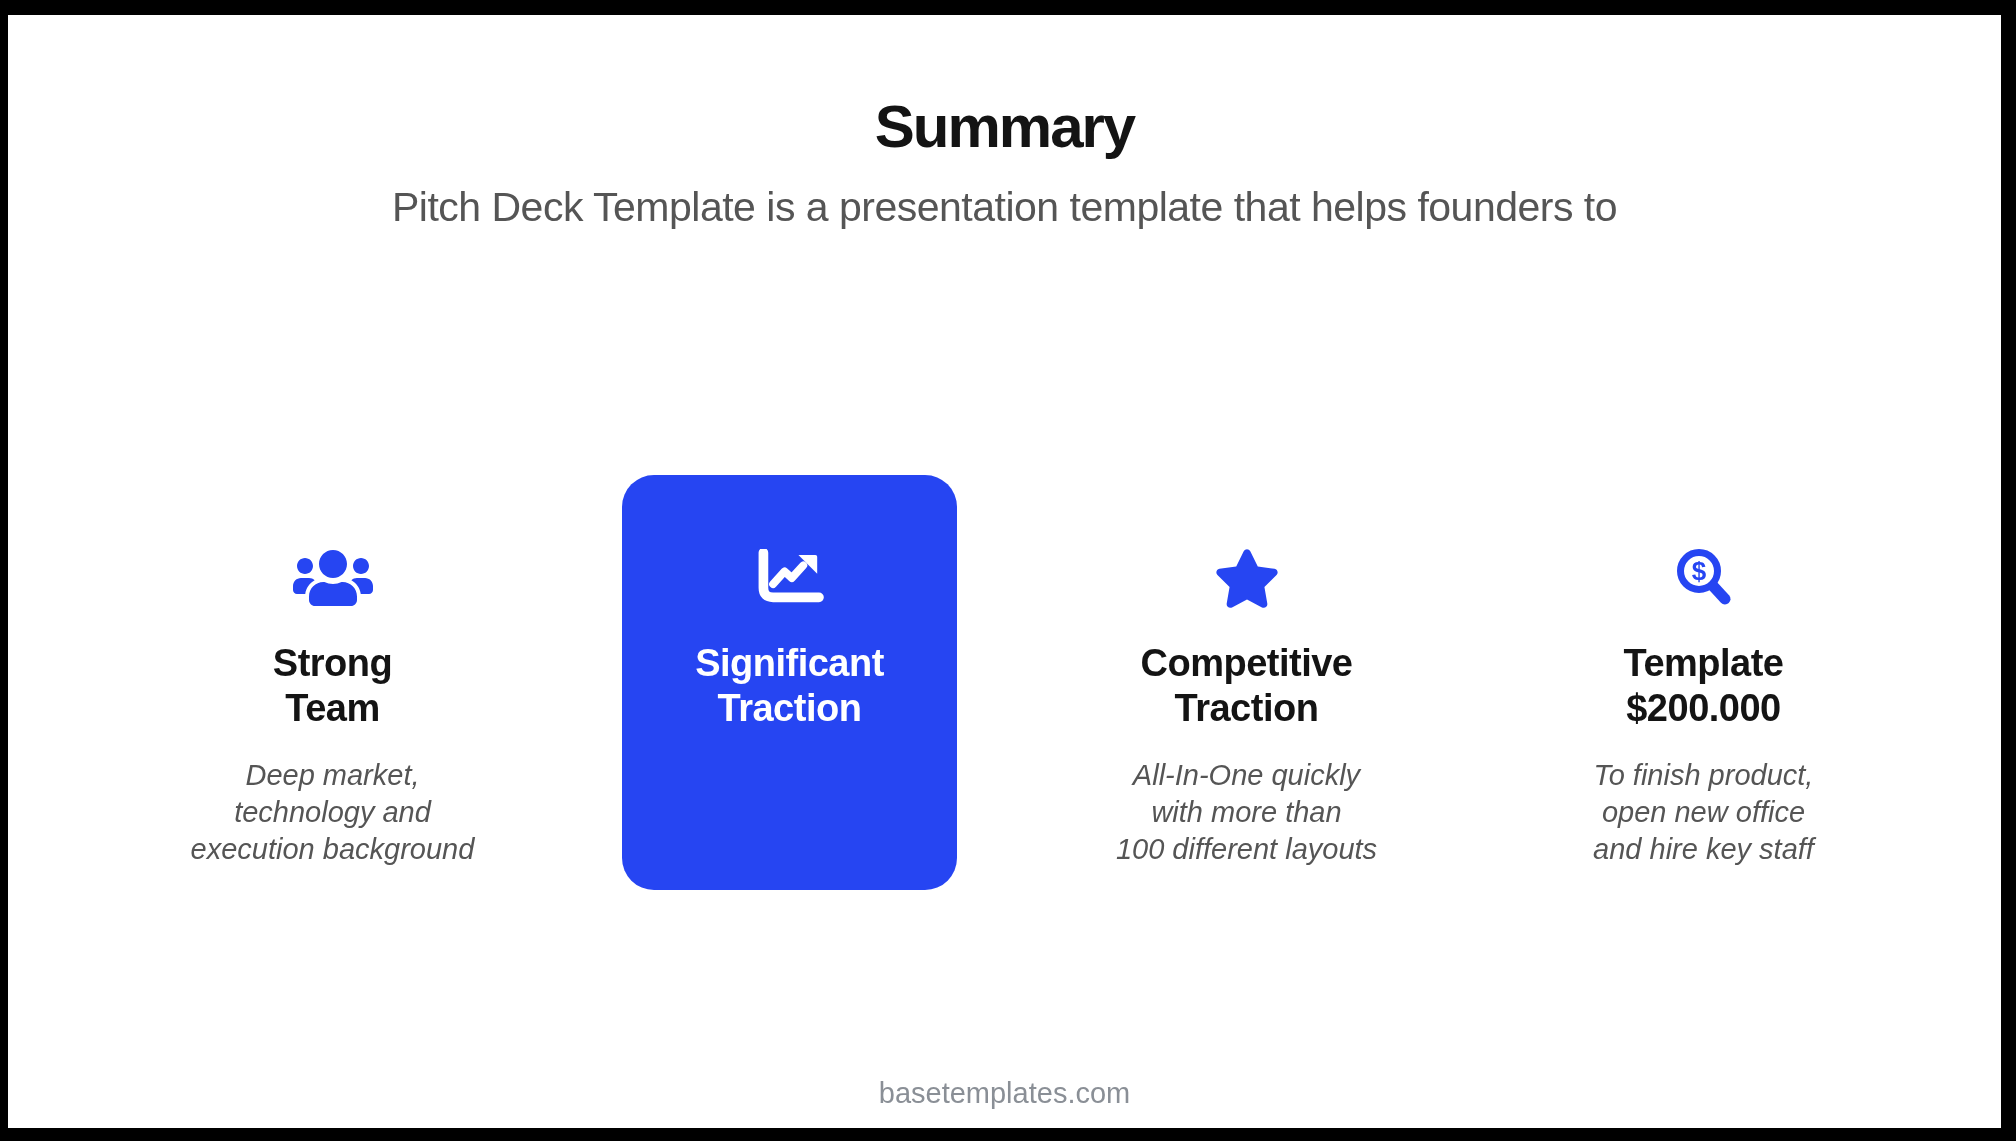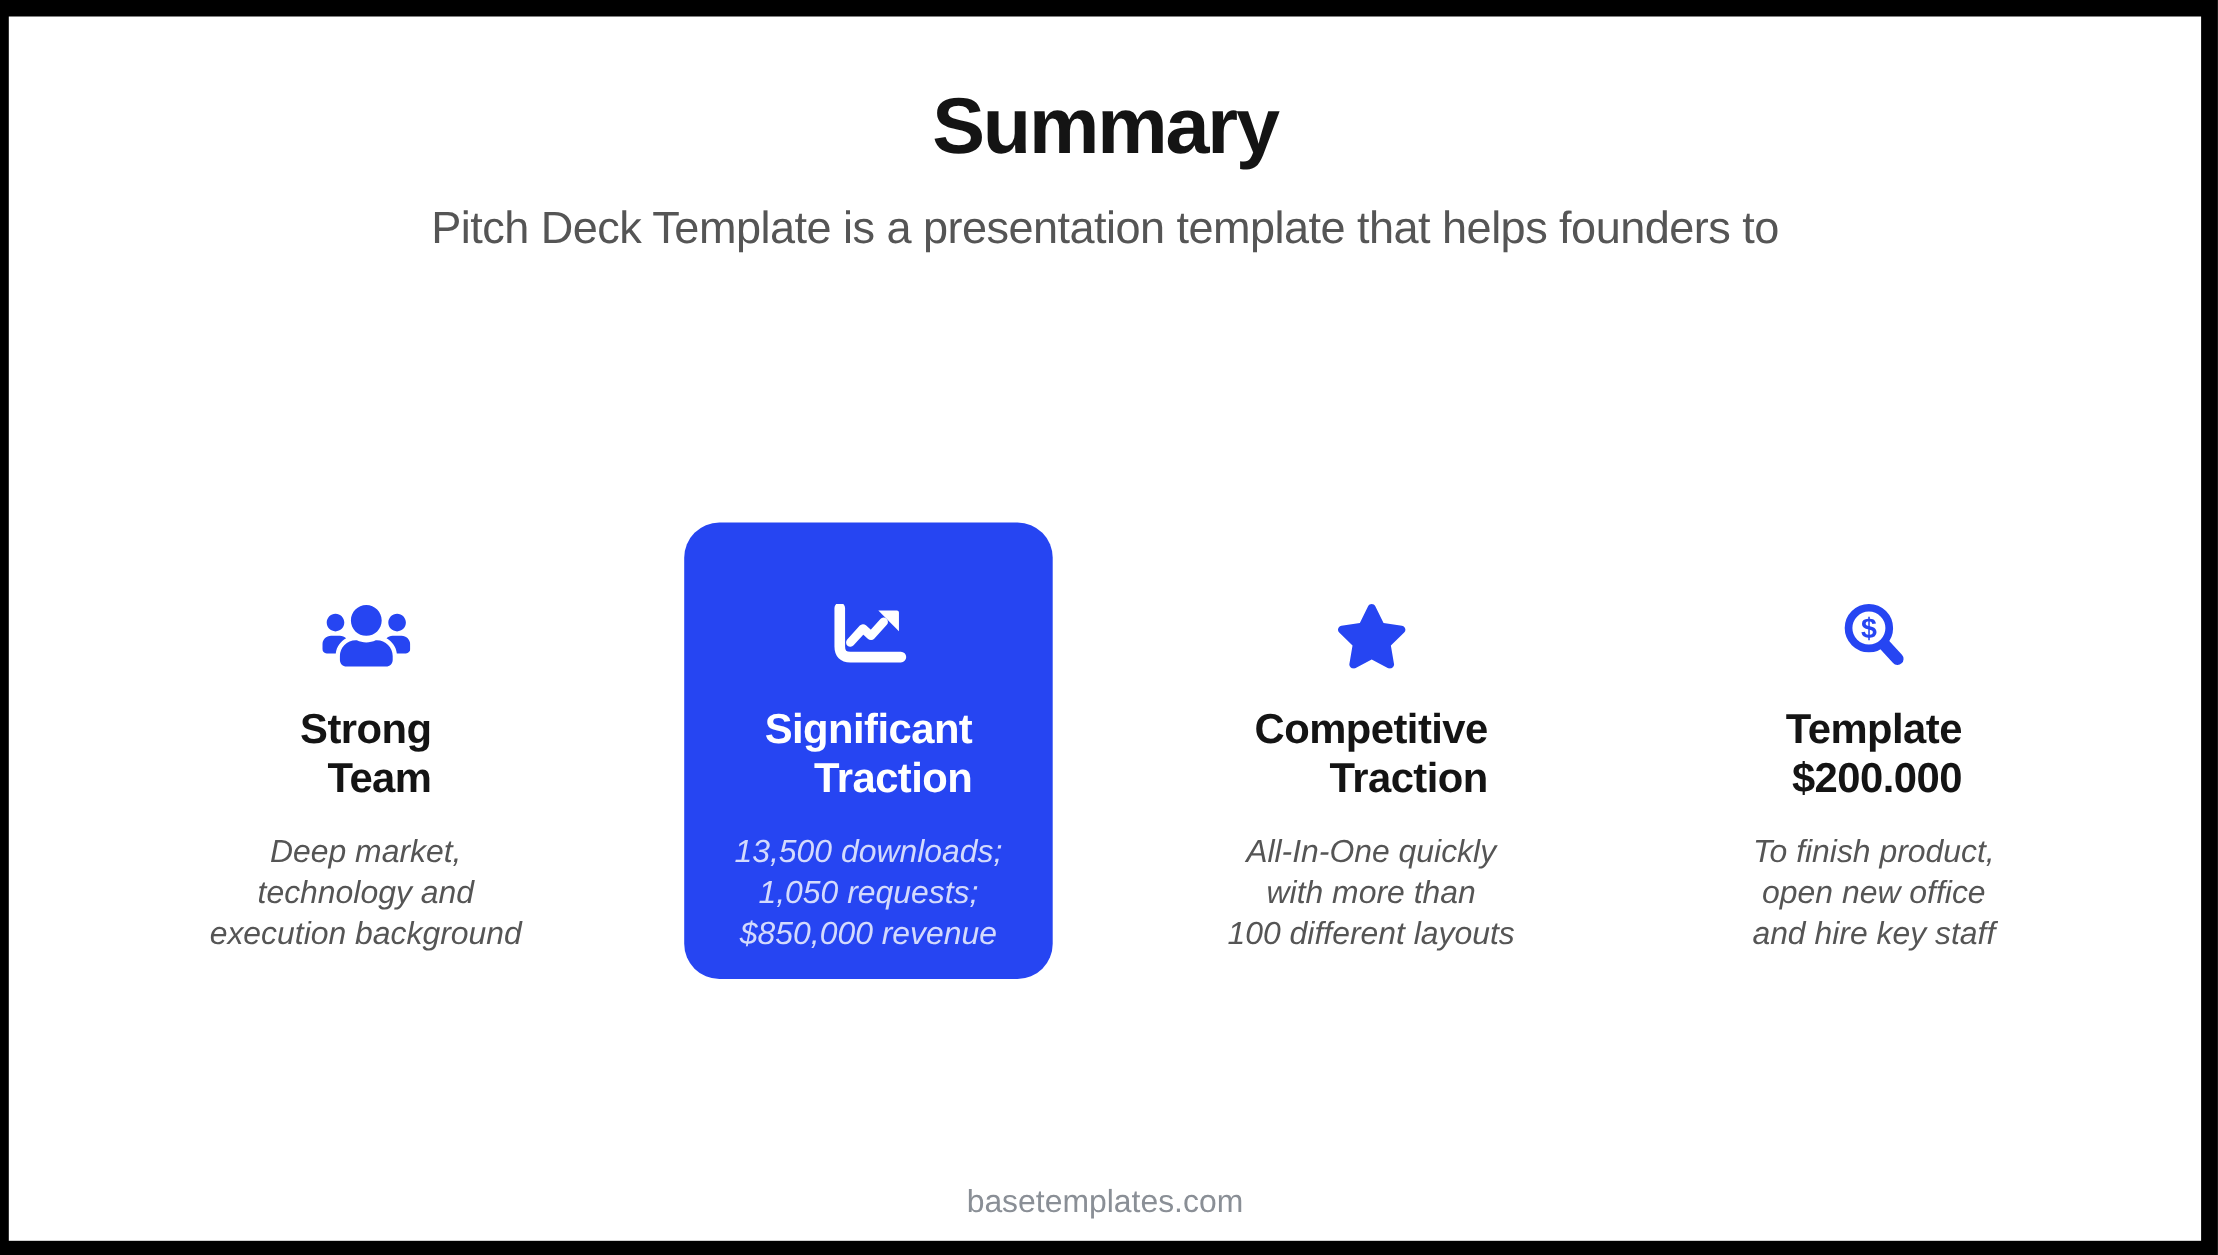--- a/index.html
+++ b/index.html
@@ -20,24 +20,24 @@
   }
   .slide {
     position: absolute;
     left: 8px; top: 15px; right: 15px; bottom: 13px;
     background: #ffffff;
     overflow: hidden;
   }
 
   .title {
     position: absolute;
-    top: 48px; left: 0; right: 0;
+    top: 60px; left: 0; right: 0;
     margin: 0;
     text-align: center;
-    font-size: 72px;
+    font-size: 60px;
     line-height: 104px;
     font-weight: bold;
     letter-spacing: -2px;
     color: var(--text-dark);
   }
 
   .subtitle {
     position: absolute;
     top: 162px; left: 0; right: 0;
     margin: 0;
@@ -78,21 +78,21 @@
     height: 66px;
     display: flex;
     align-items: center;
     justify-content: center;
     color: var(--accent);
   }
   .col.highlight .icon-wrap { color: #ffffff; }
 
   .col-title {
     margin: 30px 0 0;
-    text-align: right;
+    text-align: center;
     font-size: 38px;
     line-height: 45px;
     font-weight: bold;
     letter-spacing: -0.5px;
     color: var(--text-dark);
   }
   .col.highlight .col-title { color: #ffffff; }
 
   .col-desc {
     margin: 26px 0 0;
@@ -148,25 +148,20 @@
           <svg width="74" height="58" viewBox="0 0 60 48" aria-hidden="true">
             <path d="M8 3 V32 Q8 40 16 40 H54" fill="none" stroke="currentColor" stroke-width="8" stroke-linecap="round"></path>
             <path d="M16 29 L25.5 18.5 L31.5 24 L41 13.5" fill="none" stroke="currentColor" stroke-width="6.5" stroke-linecap="round" stroke-linejoin="round"></path>
             <path d="M37 5 L51 5 Q52.5 5 52.5 6.5 L52.5 20.5 Z" fill="currentColor"></path>
           </svg>
         </div>
         <h2 class="col-title">
           <span>Significant</span><br>
           <span>Traction</span>
         </h2>
-        <p class="col-desc">
-          <span>13,500 downloads;</span><br>
-          <span>1,050 requests;</span><br>
-          <span>$850,000 revenue</span>
-        </p>
       </div>
 
       <div class="col">
         <div class="icon-wrap">
           <svg width="66" height="59" viewBox="0 0 576 512" aria-hidden="true">
             <path fill="currentColor" d="M259.3 17.8L194 150.2 47.9 171.5c-26.2 3.8-36.7 36.1-17.7 54.6l105.7 103-25 145.5c-4.5 26.3 23.2 46 46.4 33.7L288 439.6l130.7 68.7c23.2 12.2 50.9-7.4 46.4-33.7l-25-145.5 105.7-103c19-18.5 8.5-50.8-17.7-54.6L382 150.2 316.7 17.8c-11.7-23.6-45.6-23.9-57.4 0z"></path>
           </svg>
         </div>
         <h2 class="col-title">
           <span>Competitive</span><br>

